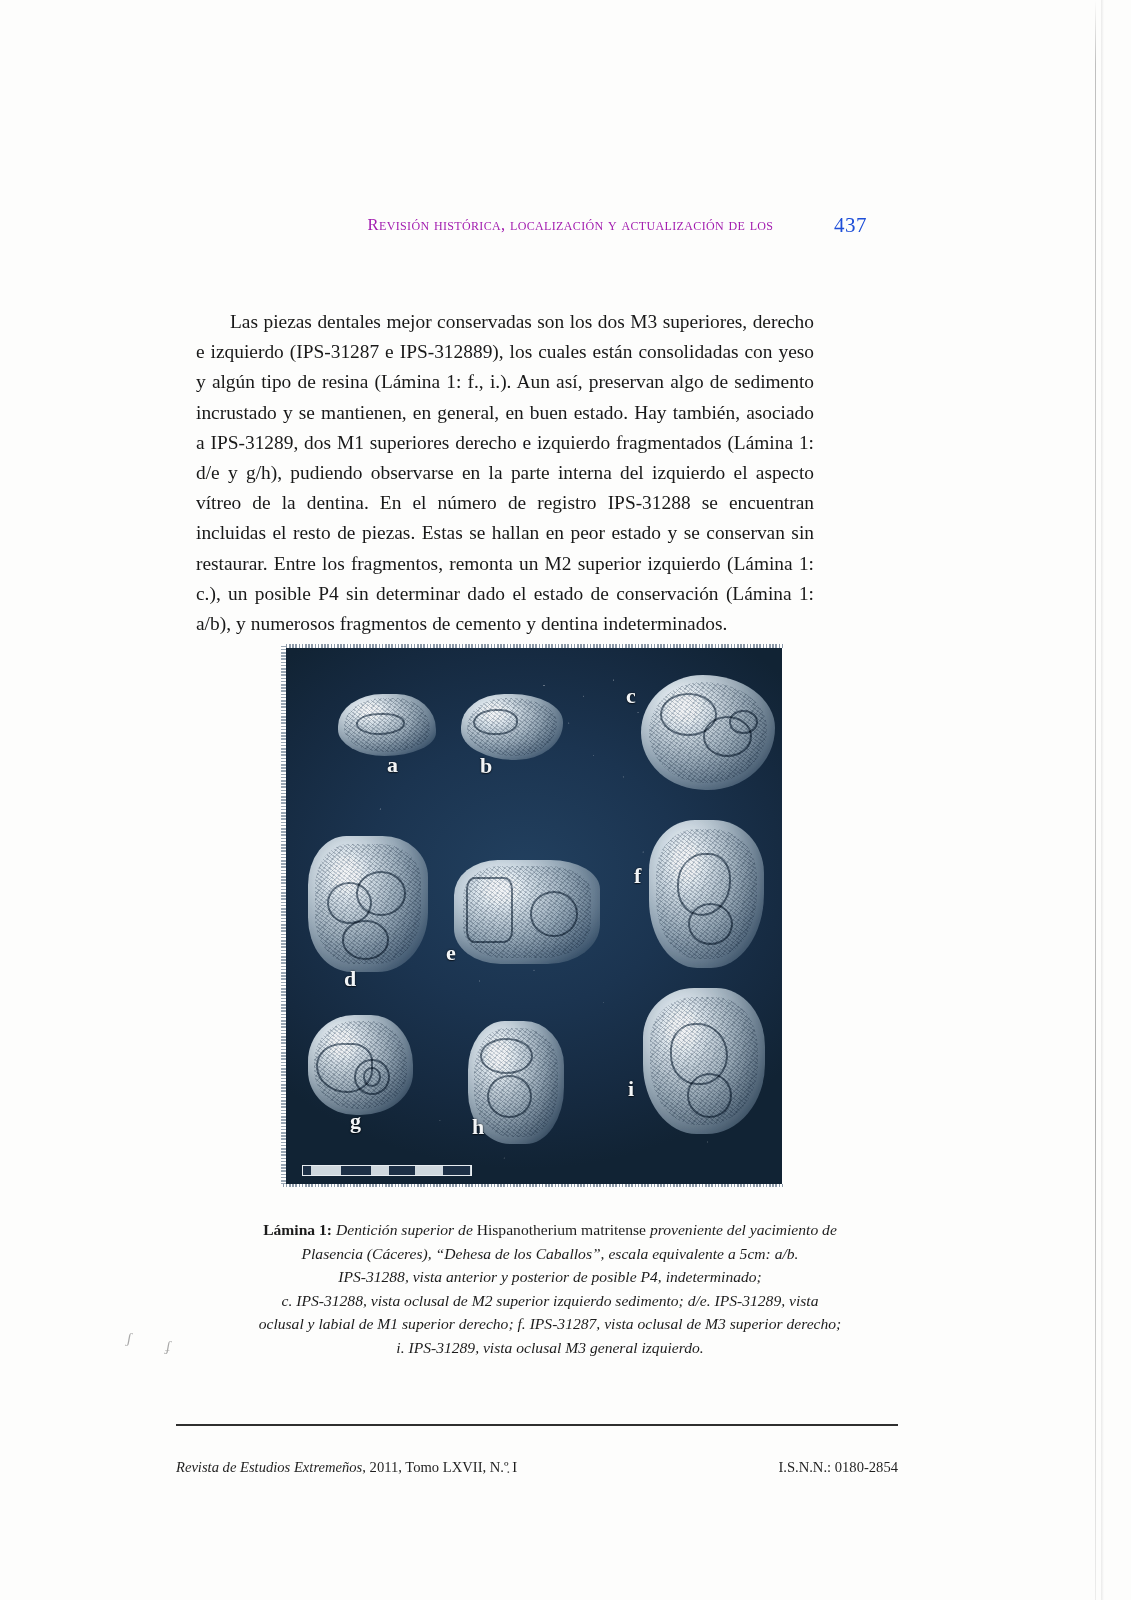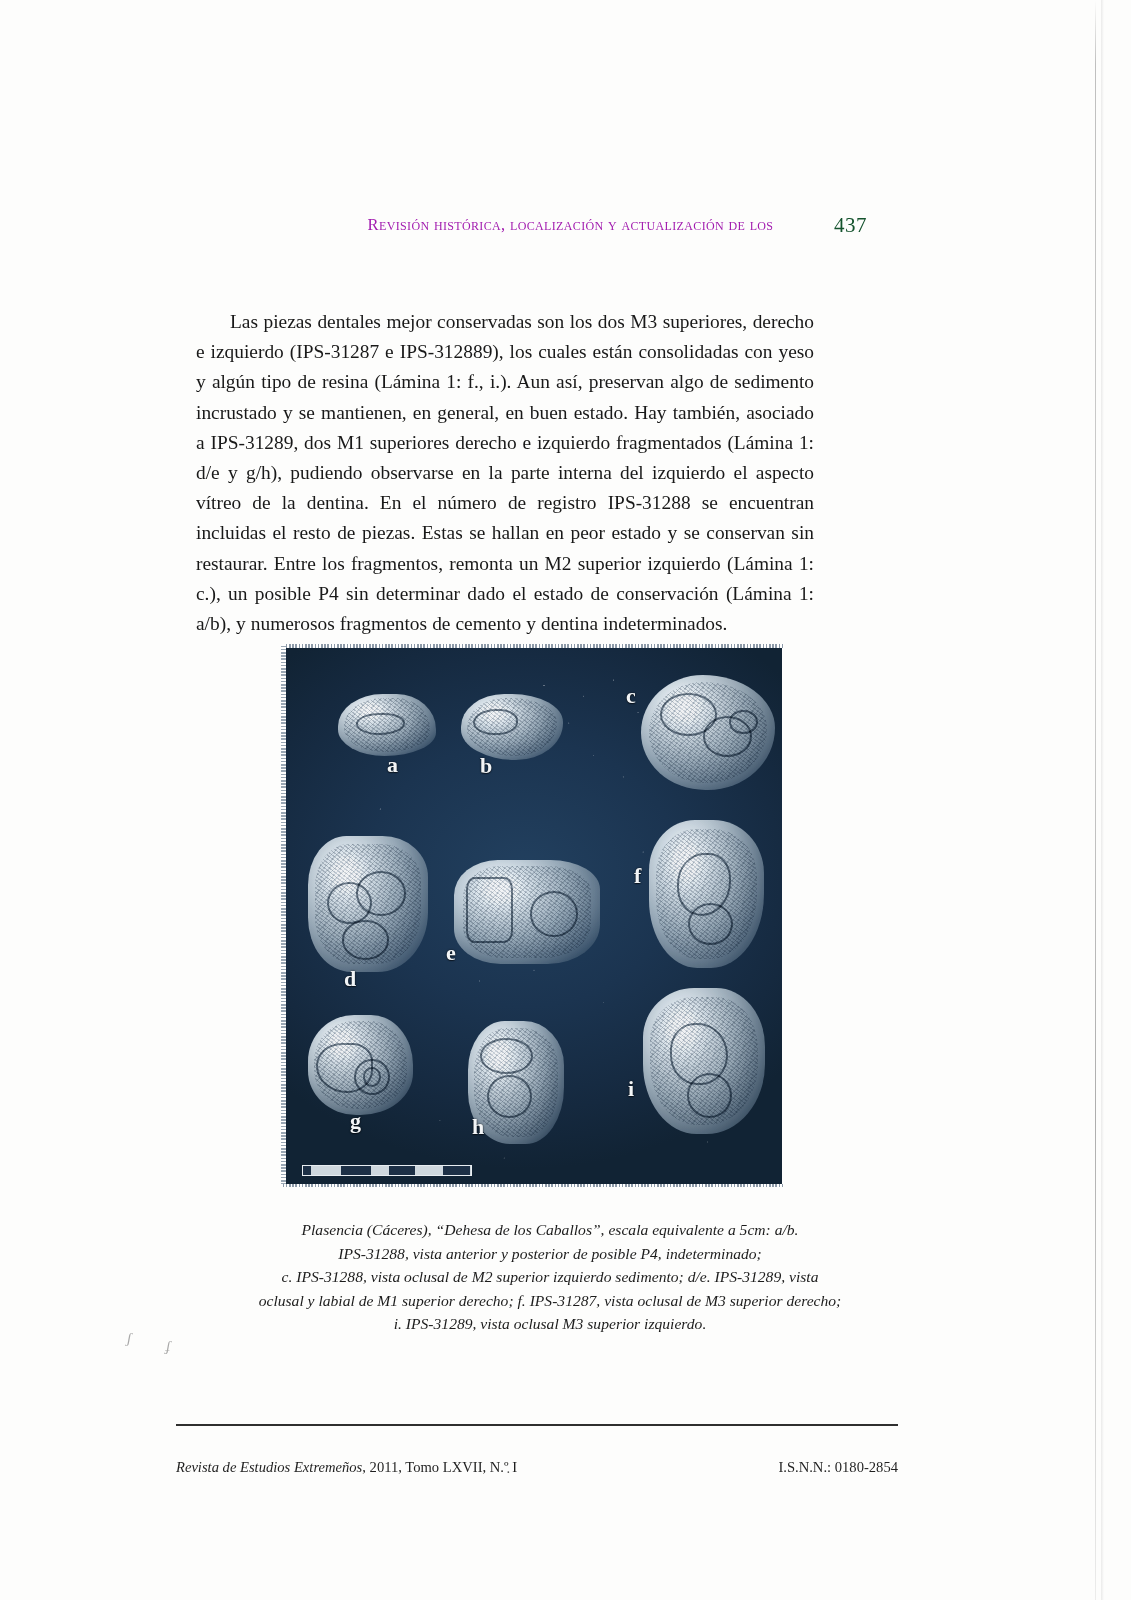--- a/index.html
+++ b/index.html
@@ -57,21 +57,21 @@
     line-height:26px;
     color:#a21caf;
     white-space:nowrap;
   }
   .rh-line.l1{ text-indent:10px; }
   .page-number{
     position:absolute;
     left:834px;
     top:213px;
     font-size:21px;
-    color:#14532d;
+    color:#1d4ed8;
     letter-spacing:.5px;
   }
 
   
   .body-text{
     position:absolute;
     left:196px;
     top:307px;
     width:618px;
     font-size:19.4px;
@@ -342,25 +342,28 @@
       </div>
     </div>
     <div class="plate-fringe">
       <div class="fringe-t"></div>
       <div class="fringe-l"></div>
       <div class="fringe-b"></div>
     </div>
   </div>
 
   <div class="caption">
+    <span class="cl first">
+      <b>Lámina 1:</b><em> Dentición superior de </em><span class="roman">Hispanotherium matritense</span><em> proveniente del yacimiento de</em>
+    </span>
     <span class="cl"><em>Plasencia (Cáceres), “Dehesa de los Caballos”, escala equivalente a 5cm: a/b.</em></span>
     <span class="cl"><em>IPS-31288, vista anterior y posterior de posible P4, indeterminado;</em></span>
     <span class="cl"><em>c. IPS-31288, vista oclusal de M2 superior izquierdo sedimento; d/e. IPS-31289, vista</em></span>
     <span class="cl"><em>oclusal y labial de M1 superior derecho; f. IPS-31287, vista oclusal de M3 superior derecho;</em></span>
-    <span class="cl"><em>i. IPS-31289, vista oclusal M3 superior izquierdo.</em></span>
+    <span class="cl"><em>i. IPS-31289, vista oclusal M3 general izquierdo.</em></span>
   </div>
 
   <div class="smudge" style="left:127px;top:1330px;">ʃ</div>
   <div class="smudge" style="left:166px;top:1338px;">ʄ</div>
 
   <div class="footer-rule"></div>
   <div class="footer">
     <span class="left"><em>Revista de Estudios Extremeños</em><span>, 2011, Tomo LXVII, N.º I</span></span>
     <span class="dot">·</span>
     <span>I.S.N.N.: 0180-2854</span>

